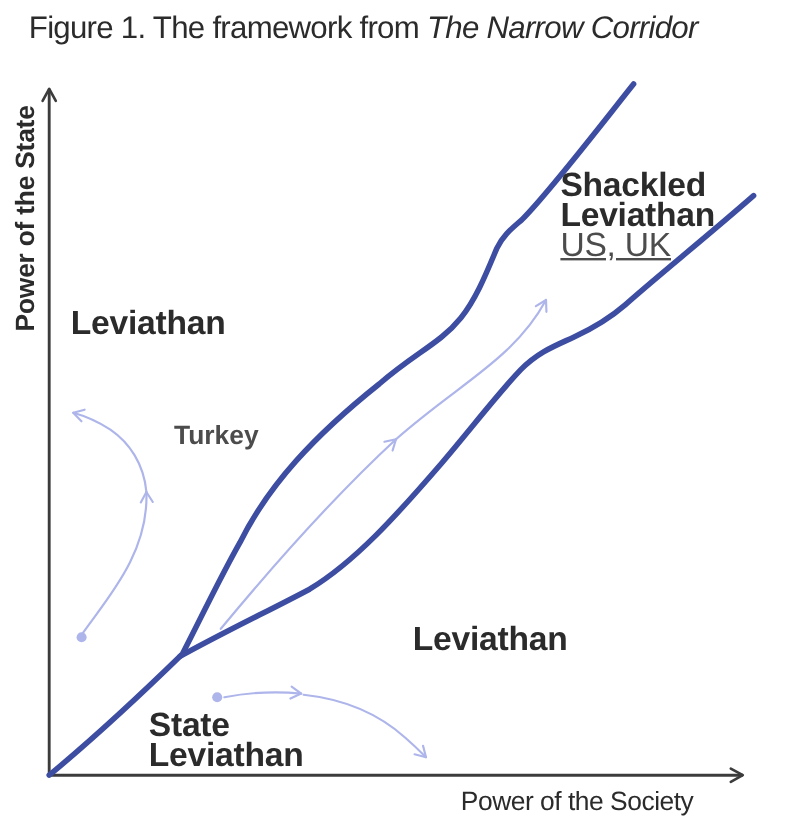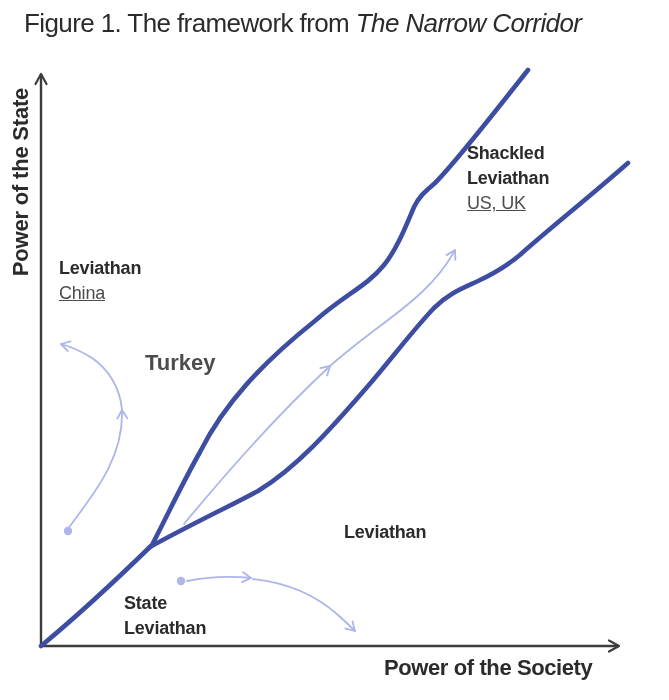--- a/index.html
+++ b/index.html
@@ -25,24 +25,24 @@
   .lav-head{stroke:var(--trajectory);stroke-width:1.8;fill:none;stroke-linecap:round;stroke-linejoin:round;}
   .ax-head{stroke:var(--axis);stroke-width:2.2;fill:none;stroke-linecap:round;stroke-linejoin:round;}
   .ylabel{
     position:absolute;left:21px;top:182px;
     transform:translate(-50%,-50%) rotate(-90deg);
     white-space:nowrap;font-size:22px;font-weight:bold;color:var(--ink);
     letter-spacing:-0.2px;
   }
   .xlabel{
     position:absolute;left:384px;top:655px;white-space:nowrap;
-    font-size:22px;font-weight:bold;color:var(--ink);letter-spacing:-0.4px;
+    font-size:22px;font-weight:normal;color:var(--ink);letter-spacing:-0.4px;
   }
   .label-block{
-    position:absolute;font-size:18px;line-height:25px;font-weight:bold;
+    position:absolute;font-size:28px;line-height:25px;font-weight:bold;
     color:var(--ink);letter-spacing:-0.2px;white-space:nowrap;
   }
   .label-block .sub{font-weight:normal;color:var(--muted);text-decoration:underline;}
   .gray-label{
     position:absolute;font-size:22px;line-height:25px;font-weight:bold;
     color:var(--muted);white-space:nowrap;
   }
 </style>
 </head>
 <body>
@@ -90,21 +90,20 @@
     <circle class="dot" cx="181" cy="581" r="4.2"></circle>
     <path class="traj" d="M 187,581 C 208,577 231,576 251,578" marker-end="url(#mLav)"></path>
     <path class="traj" d="M 253,579 C 290,583 318,597 338,615 C 346,622 351,627 355,631" marker-end="url(#mLav)"></path>
   </svg>
 
   <div class="ylabel">Power of the State</div>
   <div class="xlabel">Power of the Society</div>
 
   <div class="label-block" style="left:59px;top:256px">
     <div>Leviathan</div>
-    <div class="sub">China</div>
   </div>
 
   <div class="gray-label" style="left:145px;top:350px">Turkey</div>
 
   <div class="label-block" style="left:467px;top:141px">
     <div>Shackled</div>
     <div>Leviathan</div>
     <div class="sub">US, UK</div>
   </div>
 

